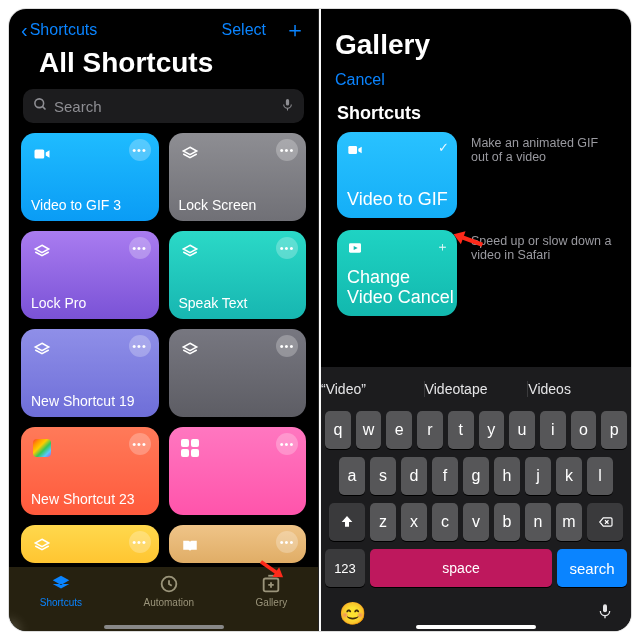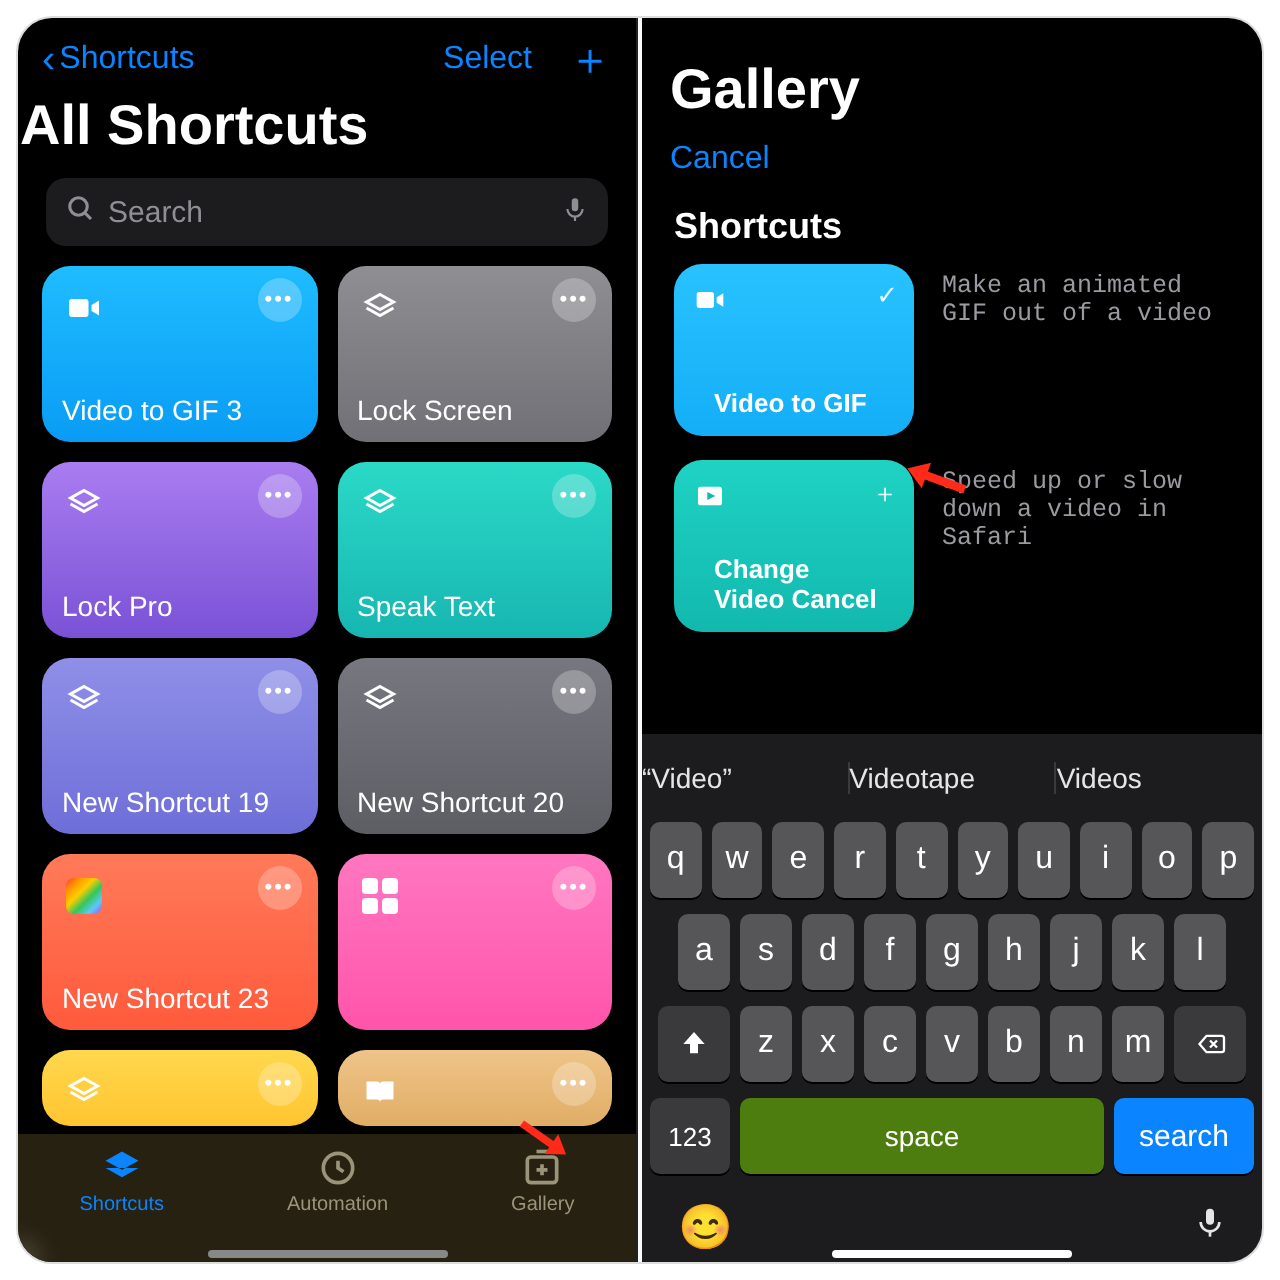--- a/index.html
+++ b/index.html
@@ -7,21 +7,21 @@
   .stage { position:absolute; left:8px; top:8px; width:624px; height:624px; border-radius:18px; border:1px solid #ddd; background:#fafafa; overflow:hidden; }
   .phone { position:absolute; top:0; width:310px; height:624px; background:#000; color:#fff; overflow:hidden; }
   .phone.left { left:0; border-right:1px solid #222;}
   .phone.right { right:0; }
   
   .nav { display:flex; align-items:center; justify-content:space-between; padding:6px 12px 2px; font-size:16px; color:#0a84ff; }
   .nav .back { display:flex; align-items:center; gap:2px; }
   .nav .chev{ font-size:20px; line-height:1;}
   .nav .rgt{ display:flex; align-items:center; gap:18px; }
   .plus{ font-size:22px; font-weight:300;}
-  h1.title { font-size:28px; font-weight:700; padding:0 1px 6px; }
+  h1.title { font-size:28px; font-weight:700; padding:0 30px 6px; }
   .searchbar { margin:4px 14px 10px; background:#1c1c1e; border-radius:10px; height:34px; display:flex; align-items:center; padding:0 10px; color:#8e8e93; font-size:15px; }
   .searchbar .mag{ margin-right:6px;}
   .searchbar .ph{ flex:1; }
   .searchbar .mic{ color:#8e8e93;}
   .grid { padding:0 12px; display:grid; grid-template-columns:1fr 1fr; gap:10px; }
   .tile { border-radius:14px; height:88px; position:relative; padding:10px; color:#fff; background:linear-gradient(var(--c1),var(--c2)); }
   .tile .ico{ position:absolute; left:10px; top:10px; font-size:17px; width:22px;height:22px;display:flex;align-items:center;justify-content:center;}
   .tile .more{ position:absolute; right:8px; top:6px; width:22px;height:22px;border-radius:11px;background:rgba(255,255,255,0.25);display:flex;align-items:center;justify-content:center;font-size:11px;letter-spacing:1px;}
   .tile .lbl{ position:absolute; left:10px; bottom:8px; font-size:14px; font-weight:400;}
   .tile.cut{ height:38px; overflow:hidden;}
@@ -56,35 +56,35 @@
   .sfield .mag{ color:#8e8e93; margin-right:6px;}
   .sfield .caret{ width:1.5px;height:18px;background:#0a84ff;display:inline-block;margin-left:1px; animation:bl 1s step-end infinite;}
   @keyframes bl{50%{opacity:0;}}
   .sfield .clear{ color:#8e8e93;width:18px;height:18px;border-radius:9px;background:#48484a;display:flex;align-items:center;justify-content:center;font-size:10px;margin-left:auto;}
   .cancel{ color:#0a84ff; font-size:16px;}
   .sect{ padding:4px 16px 8px; font-size:18px; font-weight:700;}
   .result{ display:flex; gap:14px; padding:0 16px 12px;}
   .rtile{ width:120px; height:86px; border-radius:14px; position:relative; padding:10px; color:#fff;}
   .rtile .ri{position:absolute;left:10px;top:10px;font-size:15px;}
   .rtile .tr{position:absolute;right:8px;top:8px;font-size:13px;opacity:.9;}
-  .rtile .rl{position:absolute;left:20px;bottom:8px;font-size:13px;font-weight:700;line-height:1.15;}
-  .rdesc{ flex:1; font-size:12.5px; color:#9a9aa0; padding-top:4px;font-family:Liberation Mono, monospace;}
+  .rtile .rl{position:absolute;left:10px;bottom:8px;font-size:18px;font-weight:400;line-height:1.15;}
+  .rdesc{ flex:1; font-size:12.5px; color:#9a9aa0; padding-top:4px;}
   .r-blue{background:linear-gradient(#29c2ff,#14aef7);}
   .r-teal{background:linear-gradient(#1fd3c3,#12b8ae);}
 
   
   .kb{ position:absolute; bottom:0; left:0; right:0; background:#1c1c1e; padding-top:4px;}
   .sugg{ display:flex; color:#e5e5e7; font-size:14px; height:36px; align-items:center;}
   .sugg div{flex:1;border-right:1px solid #3a3a3c;}
   .sugg div:last-child{border-right:none;}
   .krow{ display:flex; justify-content:center; gap:5px; padding:4px 4px;}
   .key{ background:#565658; color:#fff; border-radius:5px; height:38px; width:26px; display:flex;align-items:center;justify-content:center; font-size:16px; box-shadow:0 1px 0 #000;}
   .key.wide{ width:36px; background:#3a3a3c;}
   .key.wider{ width:40px; background:#3a3a3c; font-size:13px;}
-  .key.space{ flex:1; background:#4d7c0f; font-size:14px;}
+  .key.space{ flex:1; background:#be185d; font-size:14px;}
   .key.search{ width:70px; background:#0a84ff; font-size:15px;}
   .kbot{ display:flex; gap:5px; padding:4px 4px;}
   .kextra{ display:flex; justify-content:space-between; padding:6px 18px 2px; font-size:22px; color:#e5e5e7; height:42px; align-items:center;}
   .kb .homebar{background:#fff;}
 </style>
 </head>
 <body>
 
 <div class="stage">
 
@@ -164,21 +164,20 @@
       <span class="more">•••</span>
       <span class="lbl">New Shortcut 19</span>
     </div>
     <div class="tile c-darkgray">
       <span class="ico stack-ico">
             <svg viewBox="0 0 24 24">
               <path d="M12 3l9 5-9 5-9-5 9-5zm-9 9l9 5 9-5" fill="none" stroke="#fff" stroke-width="2"></path>
             </svg>
           </span>
       <span class="more">•••</span>
-      <span class="lbl">New Shortcut 20</span>
     </div>
     <div class="tile c-orange">
       <span class="ico">
             <span class="rainbow"></span>
           </span>
       <span class="more">•••</span>
       <span class="lbl">New Shortcut 23</span>
     </div>
     <div class="tile c-pink">
       <span class="ico">

